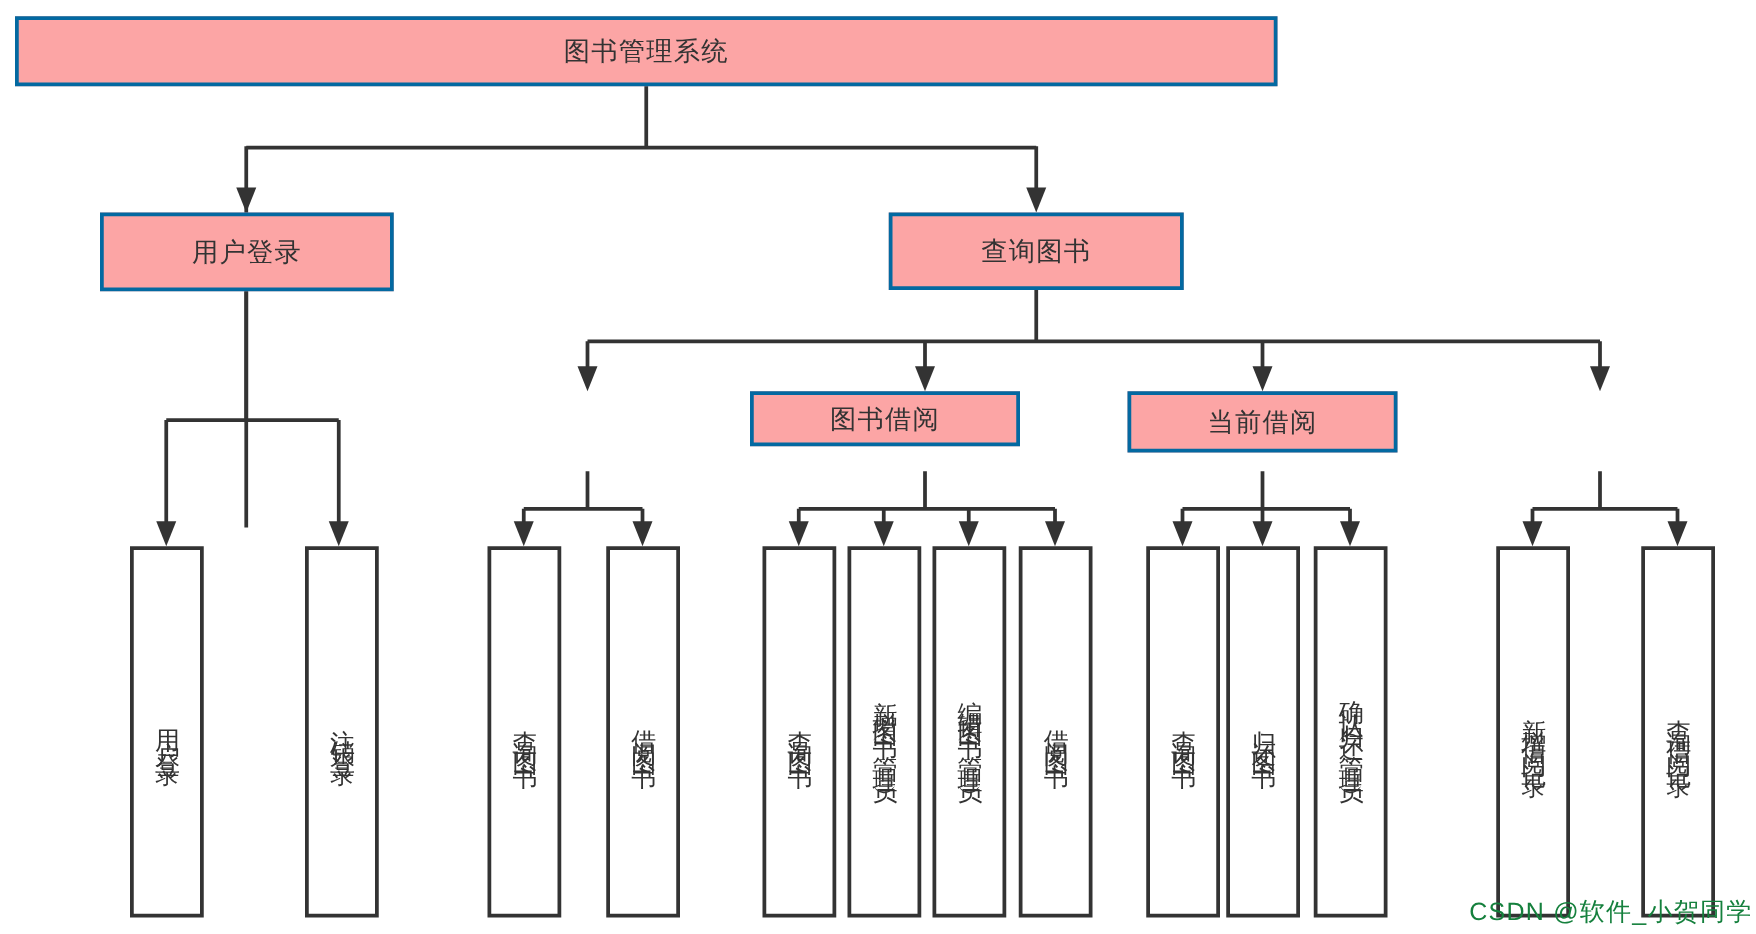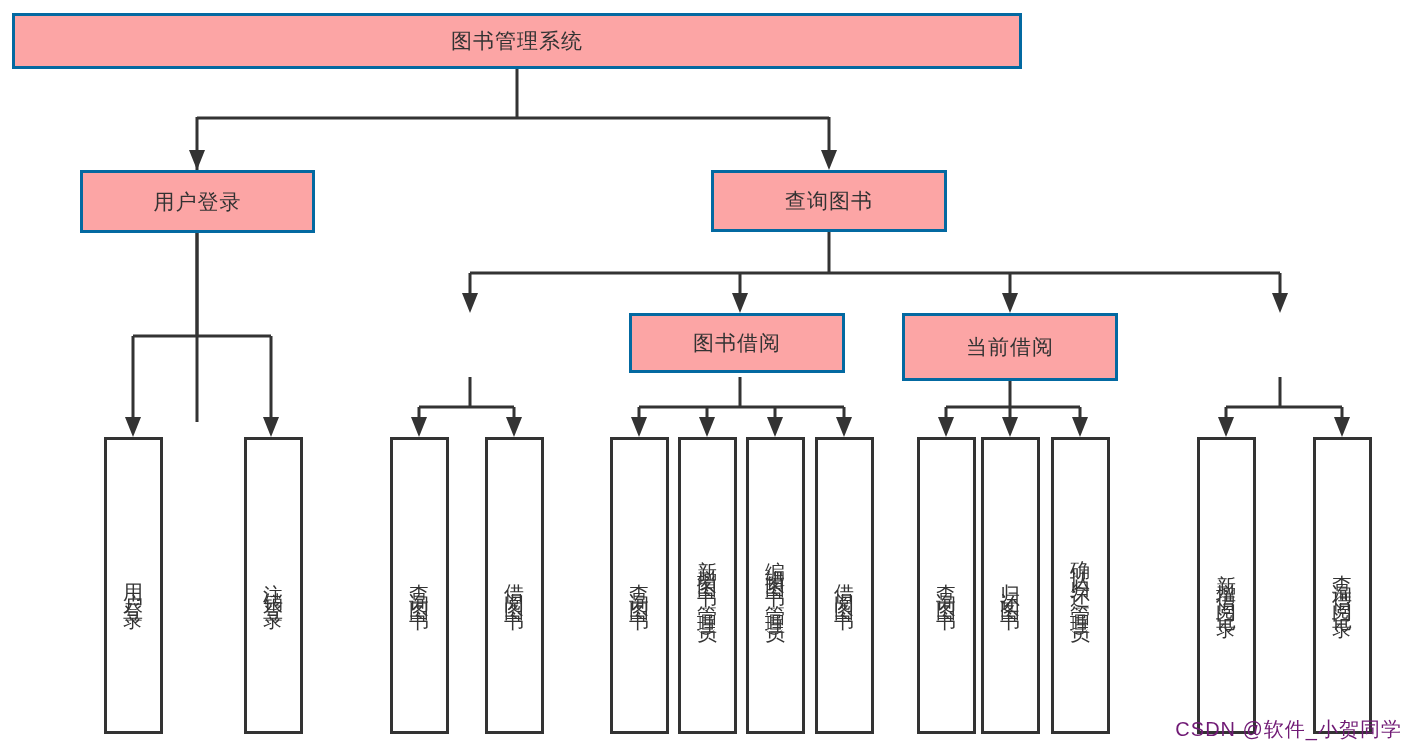--- a/index.html
+++ b/index.html
@@ -50,21 +50,21 @@
     top: 437px;
     height: 297px;
     width: 59px;
     line-height: 1;
   }
   .watermark {
     position: absolute;
     right: 3px;
     bottom: 4px;
     font-size: 20px;
-    color: #701a75;
+    color: #15803d;
     letter-spacing: 1px;
     z-index: 2;
     white-space: nowrap;
   }
 </style>
 </head>
 <body>
 
 <div id="canvas">
 
@@ -115,24 +115,24 @@
     <span>图书管理系统</span>
   </div>
 
   <div class="node" style="left:80px; top:170px; width:235px; height:63px;">
     <span>用户登录</span>
   </div>
   <div class="node" style="left:711px; top:170px; width:236px; height:62px;">
     <span>查询图书</span>
   </div>
 
-  <div class="node" style="left:629px; top:313px; width:216px; height:60px;">
+  <div class="node" style="left:600px; top:313px; width:216px; height:44px;">
     <span>图书借阅</span>
   </div>
-  <div class="node" style="left:902px; top:313px; width:216px; height:68px;">
+  <div class="node" style="left:902px; top:313px; width:216px; height:49px;">
     <span>当前借阅</span>
   </div>
 
   <div class="vnode" style="left:104px;">
     <span>用户登录</span>
   </div>
   <div class="vnode" style="left:244px;">
     <span>注销登录</span>
   </div>
 

